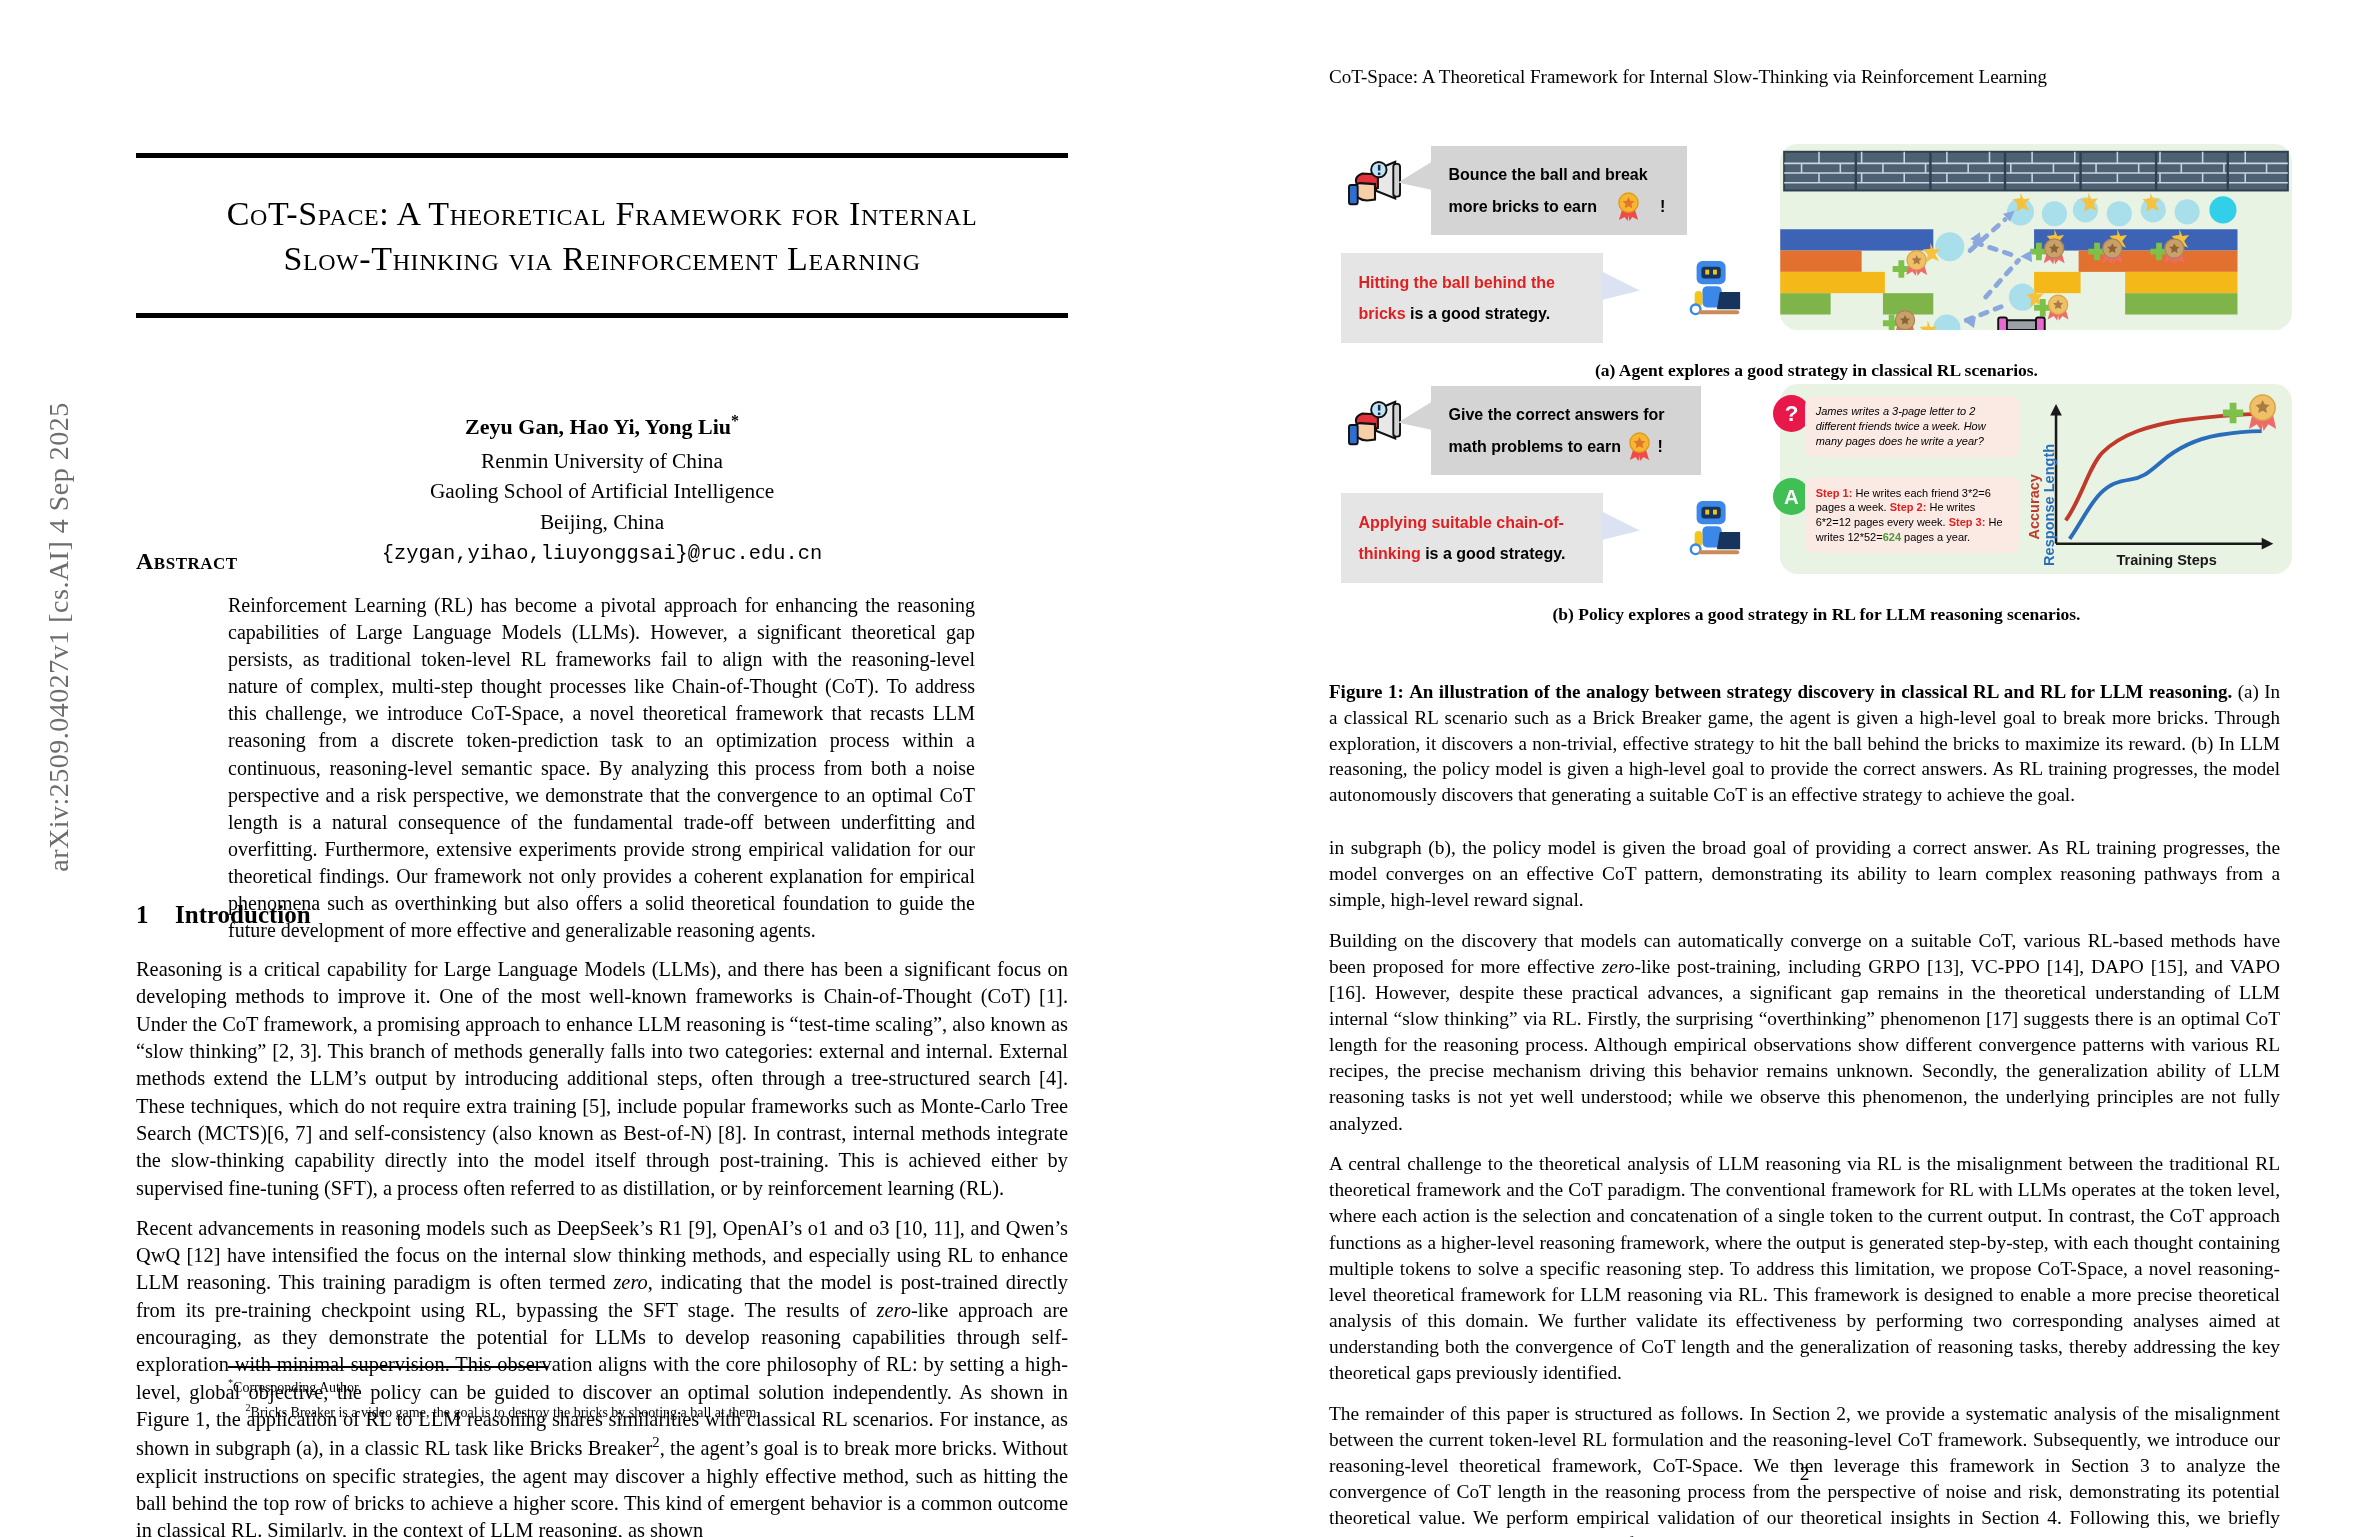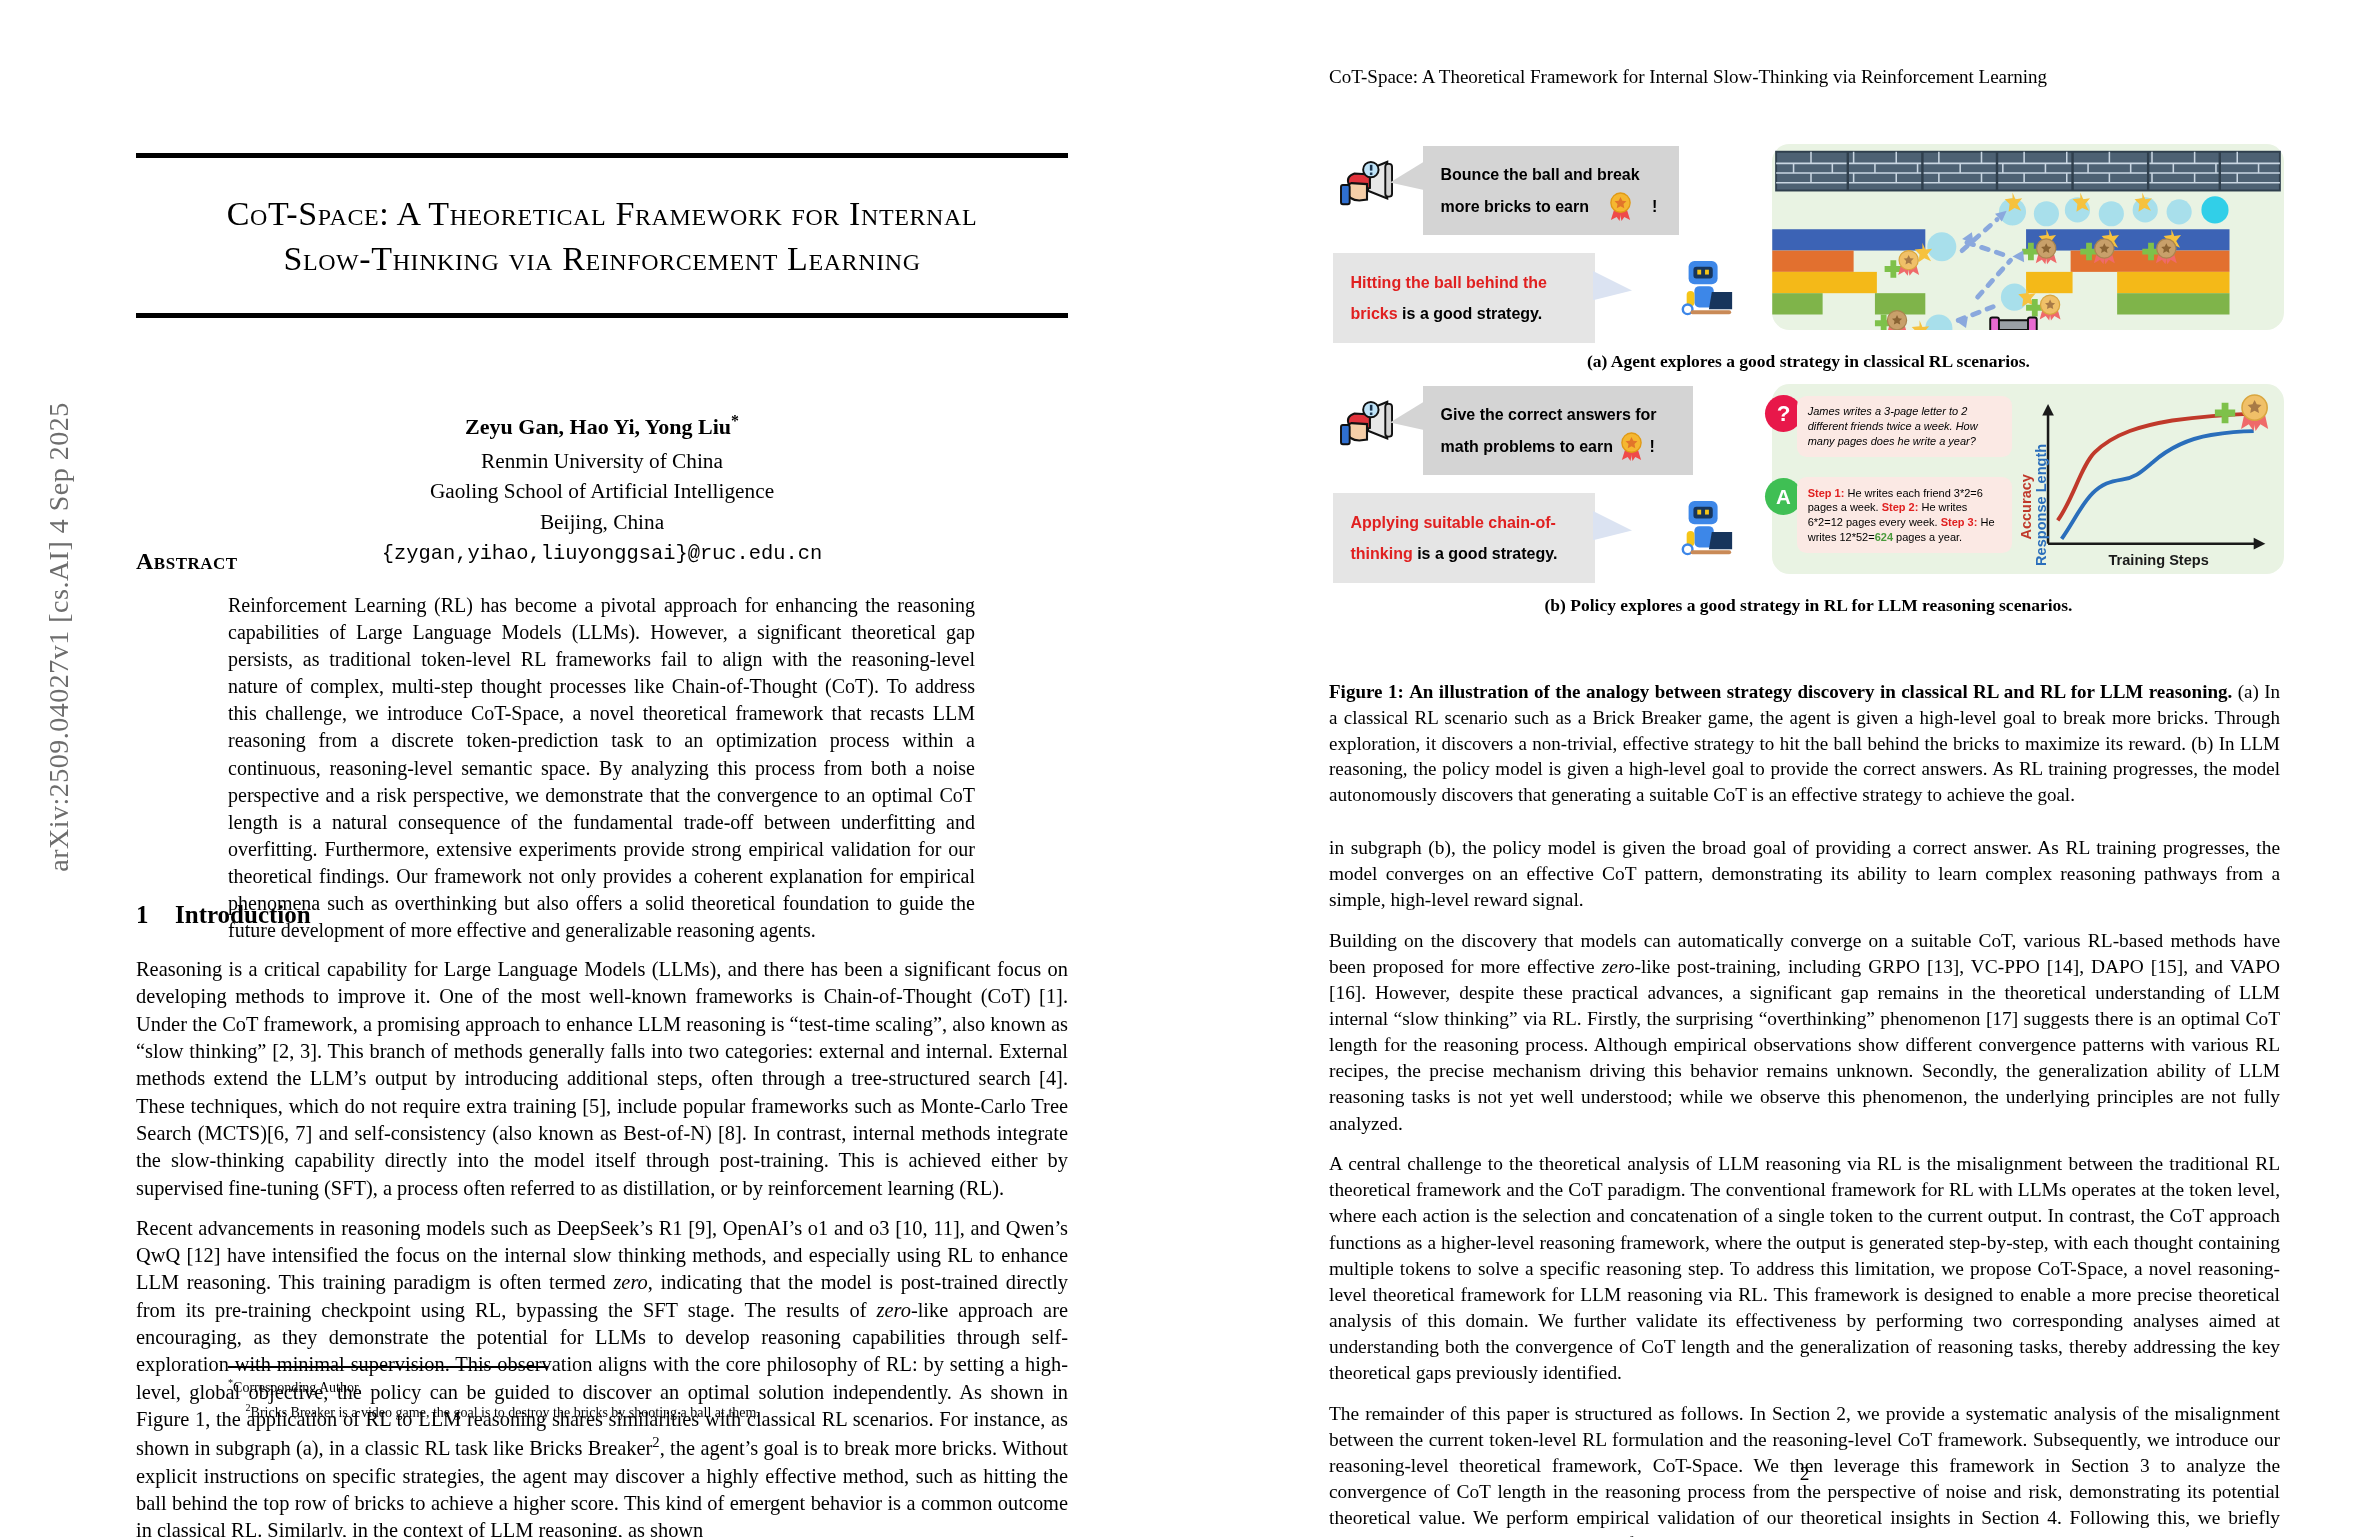--- a/index.html
+++ b/index.html
@@ -45,22 +45,22 @@
 
   .fn-rule{position:absolute;left:92px;top:1366px;width:320px;height:1.9px;background:#000;}
   .footnotes{position:absolute;left:92px;top:1376px;width:835px;font-size:14px;line-height:1.4;}
   .footnotes p{margin:0 0 3.9px 0;}
 
   
   .pg-right{position:absolute;left:1329px;top:0;width:951px;height:1537px;}
   .run-head{position:absolute;left:0;top:66px;width:951px;font-size:19px;}
   .page-num{position:absolute;left:0;top:1463px;width:951px;text-align:center;font-size:19.4px;}
 
-  .fig-wrap{position:absolute;left:4px;top:144px;width:951px;}
-  .subcap{text-align:center;font-size:17.5px;font-weight:bold;margin-top:17px;}
+  .fig-wrap{position:absolute;left:12px;top:144px;width:951px;}
+  .subcap{text-align:center;font-size:17.5px;font-weight:bold;margin-top:26px;}
 
   
   .panel{position:relative;width:951px;height:199px;}
 
   .bubble{position:relative;padding:13.6px 17.5px;font-family:"Liberation Sans",sans-serif;
           font-size:16px;font-weight:bold;line-height:1.95;}
   .bubble.grey{background:#d4d4d4;}
   .bubble.blue{background:#e5e5e5;}
 
   .mega{position:absolute;width:56px;height:52px;}

